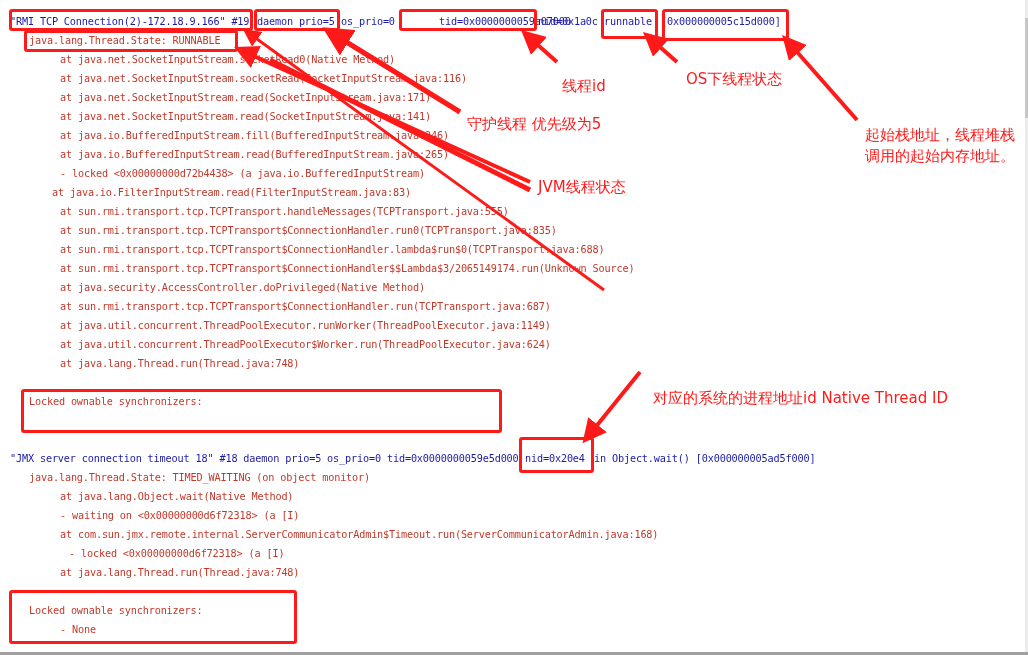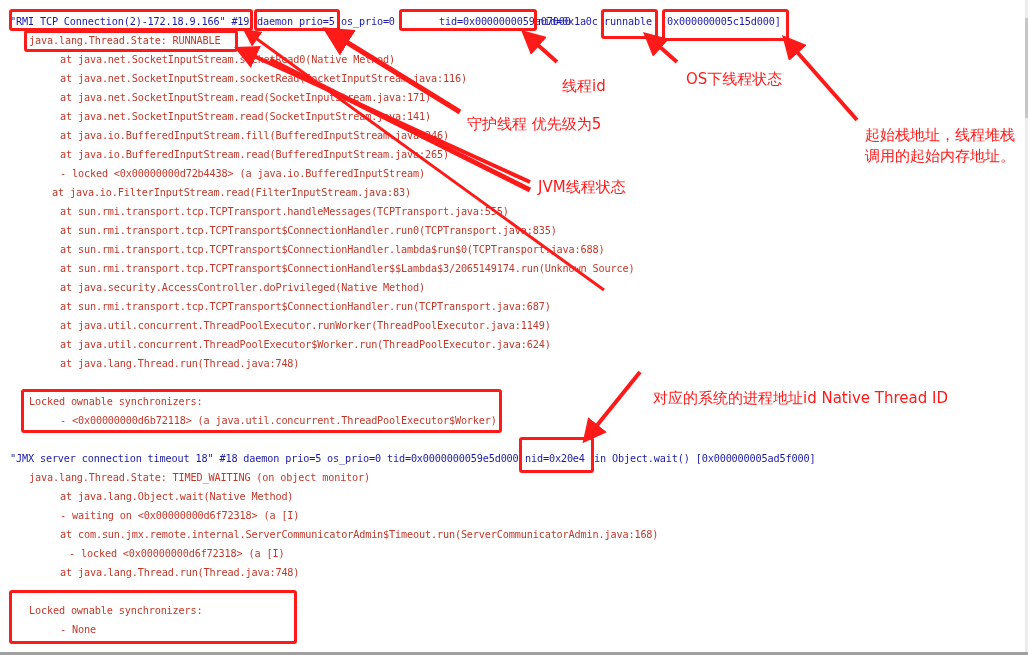--- a/index.html
+++ b/index.html
@@ -56,21 +56,20 @@
   <div class="line red" style="left:60px;top:224px;">at sun.rmi.transport.tcp.TCPTransport$ConnectionHandler.run0(TCPTransport.java:835)</div>
   <div class="line red" style="left:60px;top:243px;">at sun.rmi.transport.tcp.TCPTransport$ConnectionHandler.lambda$run$0(TCPTransport.java:688)</div>
   <div class="line red" style="left:60px;top:262px;">at sun.rmi.transport.tcp.TCPTransport$ConnectionHandler$$Lambda$3/2065149174.run(Unknown Source)</div>
   <div class="line red" style="left:60px;top:281px;">at java.security.AccessController.doPrivileged(Native Method)</div>
   <div class="line red" style="left:60px;top:300px;">at sun.rmi.transport.tcp.TCPTransport$ConnectionHandler.run(TCPTransport.java:687)</div>
   <div class="line red" style="left:60px;top:319px;">at java.util.concurrent.ThreadPoolExecutor.runWorker(ThreadPoolExecutor.java:1149)</div>
   <div class="line red" style="left:60px;top:338px;">at java.util.concurrent.ThreadPoolExecutor$Worker.run(ThreadPoolExecutor.java:624)</div>
   <div class="line red" style="left:60px;top:357px;">at java.lang.Thread.run(Thread.java:748)</div>
 
   <div class="line red" style="left:29px;top:395px;">Locked ownable synchronizers:</div>
-  <div class="line red" style="left:60px;top:414px;">- &lt;0x00000000d6b72118&gt; (a java.util.concurrent.ThreadPoolExecutor$Worker)</div>
 
   <div class="line blue" style="left:10px;top:452px;">"JMX server connection timeout 18" #18 daemon prio=5 os_prio=0 tid=0x0000000059e5d000</div>
   <div class="line blue" style="left:525px;top:452px;text-align:right;">nid=0x20e4</div>
   <div class="line blue" style="left:594px;top:452px;">in Object.wait() [0x000000005ad5f000]</div>
 
   <div class="line red" style="left:29px;top:471px;">java.lang.Thread.State: TIMED_WAITING (on object monitor)</div>
   <div class="line red" style="left:60px;top:490px;">at java.lang.Object.wait(Native Method)</div>
   <div class="line red" style="left:60px;top:509px;">- waiting on &lt;0x00000000d6f72318&gt; (a [I)</div>
   <div class="line red" style="left:60px;top:528px;">at com.sun.jmx.remote.internal.ServerCommunicatorAdmin$Timeout.run(ServerCommunicatorAdmin.java:168)</div>
   <div class="line red" style="left:60px;top:547px;margin-left:9px;">- locked &lt;0x00000000d6f72318&gt; (a [I)</div>

